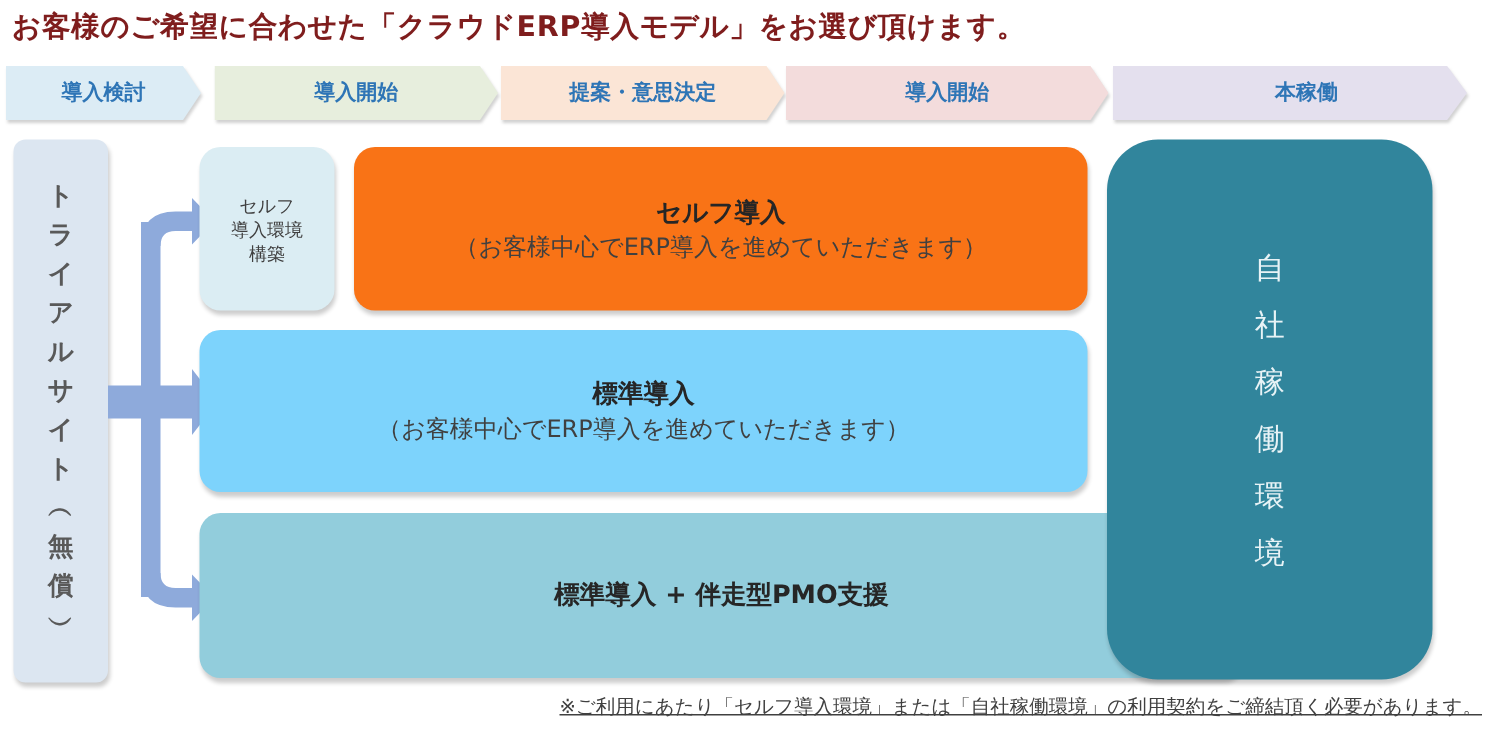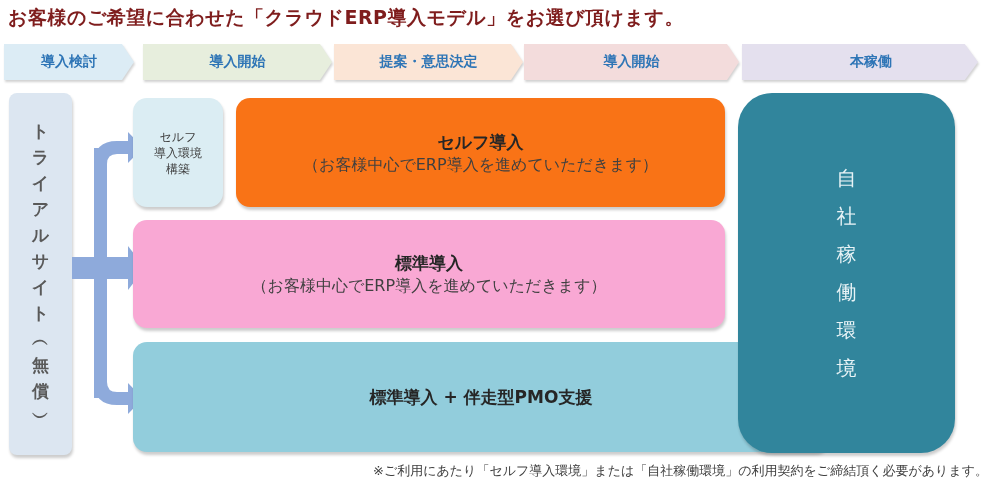--- a/index.html
+++ b/index.html
@@ -7,28 +7,28 @@
   .title{position:absolute;left:8px;top:5px;font-size:19px;font-weight:bold;color:#7f1d1d;letter-spacing:0.5px;white-space:nowrap;}
   .chev{position:absolute;top:44px;height:36px;display:flex;align-items:center;justify-content:center;font-size:14px;font-weight:bold;color:#2e75b6;filter:drop-shadow(1px 2px 1px rgba(0,0,0,0.18));}
   .chev span{position:relative;z-index:1;}
   .chev svg{position:absolute;left:0;top:0;width:100%;height:100%;}
   .box{position:absolute;border-radius:14px;box-shadow:1px 3px 3px rgba(0,0,0,0.2);display:flex;flex-direction:column;align-items:center;justify-content:center;text-align:center;}
   .trial{left:9px;top:93px;width:63px;height:362px;background:#dce6f1;border-radius:8px;}
   .vtext{display:flex;flex-direction:column;align-items:center;font-size:17px;font-weight:bold;color:#595959;line-height:26px;}
   .vtext span{display:block;}
   .selfenv{left:133px;top:98px;width:90px;height:109px;background:#dbedf3;font-size:12px;color:#404040;line-height:16px;font-family:Liberation Serif, serif;}
   .selfintro{left:236px;top:98px;width:489px;height:109px;background:#f97316;}
-  .standard{left:133px;top:220px;width:592px;height:108px;background:#f9a8d4;}
+  .standard{left:133px;top:220px;width:592px;height:108px;background:#7dd3fc;}
   .pmo{left:133px;top:342px;width:696px;height:110px;background:#92cddc;}
   .btitle{font-size:17px;font-weight:bold;color:#262626;line-height:24px;}
   .bdesc{font-size:16px;color:#404040;line-height:22px;white-space:nowrap;}
   .prod{left:738px;top:93px;width:217px;height:360px;background:#31859c;border-radius:34px;}
   .prod .vtext{color:#e8f3f6;font-weight:normal;font-size:20px;line-height:38px;}
   .arrow{position:absolute;left:72px;top:128px;width:75px;height:290px;}
-  .foot{position:absolute;right:12px;top:462px;font-size:13px;color:#404040;white-space:nowrap;}
+  .foot{position:absolute;right:12px;top:462px;font-size:13px;color:#404040;white-space:nowrap;text-decoration:underline;}
 </style>
 </head>
 <body>
 
 <div class="title">お客様のご希望に合わせた「クラウドERP導入モデル」をお選び頂けます。</div>
 
 <div class="chev" style="left:4px;width:130px;">
   <svg viewBox="0 0 130 36" preserveAspectRatio="none">
       <polygon points="0,0 118,0 130,18 118,36 0,36" fill="#dcecf5"></polygon>
     </svg>

